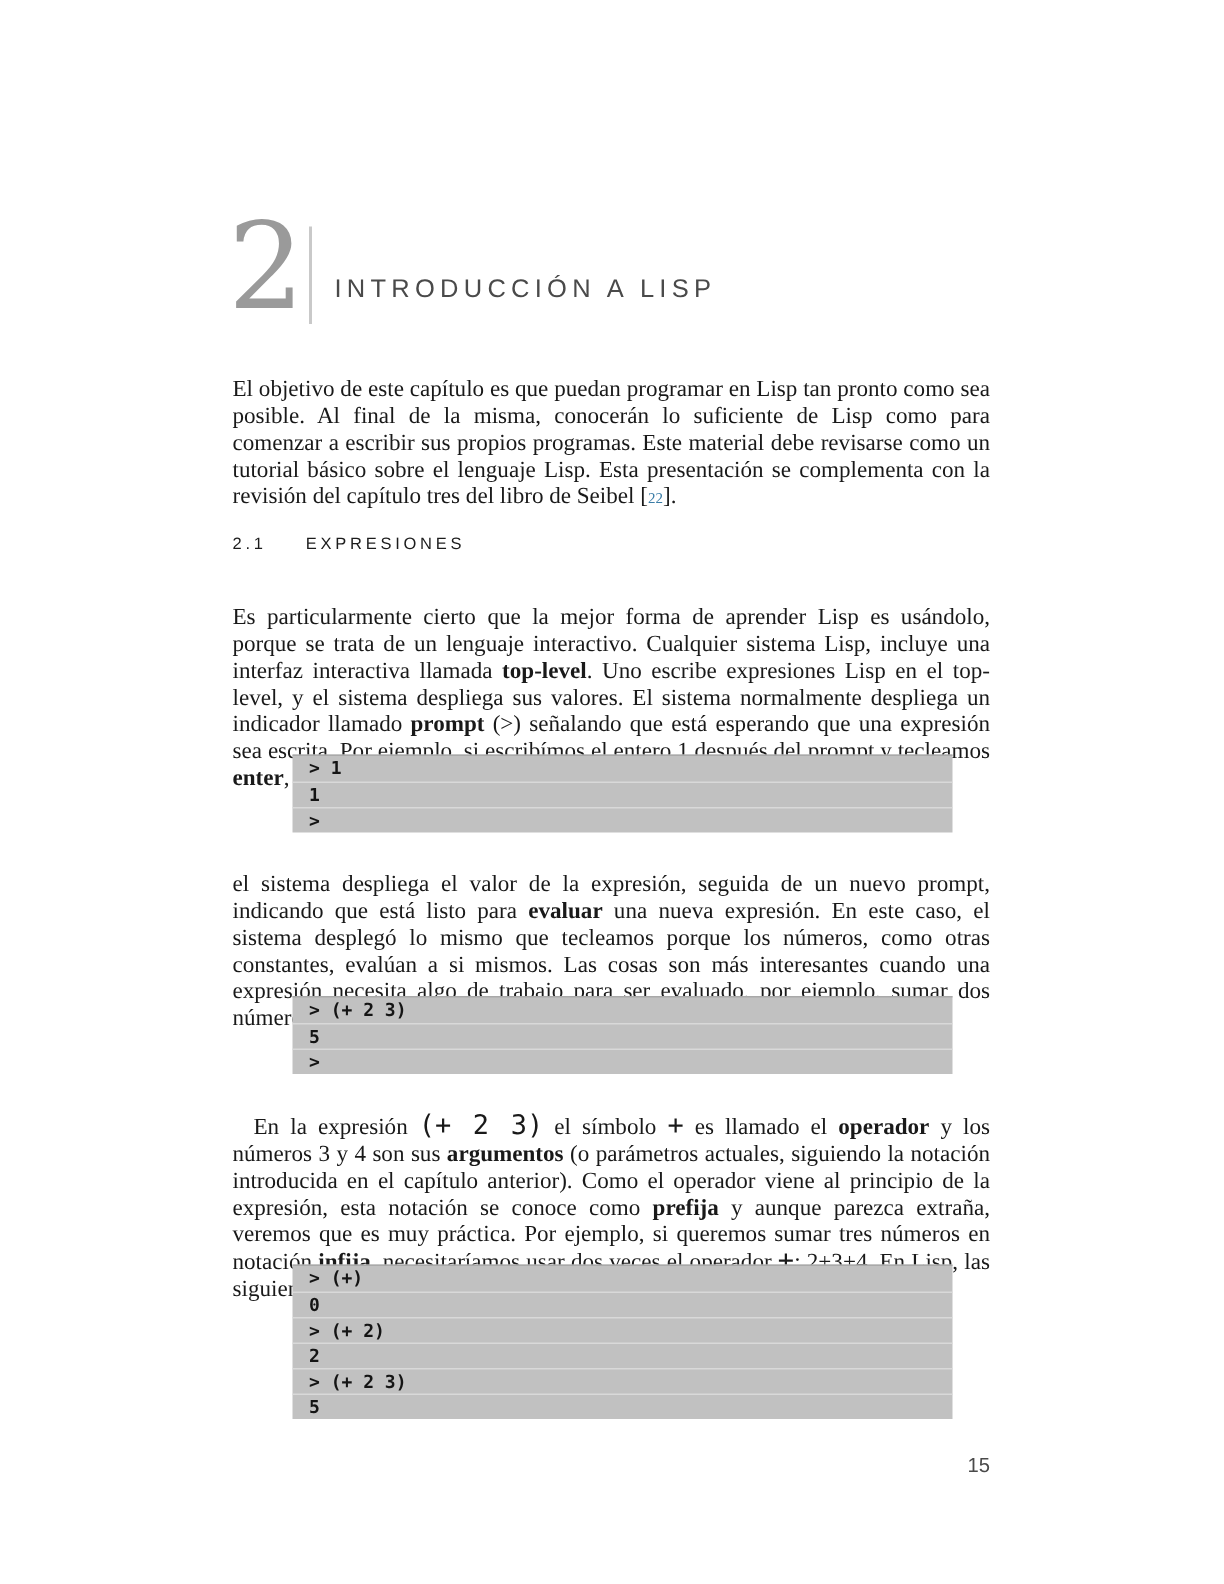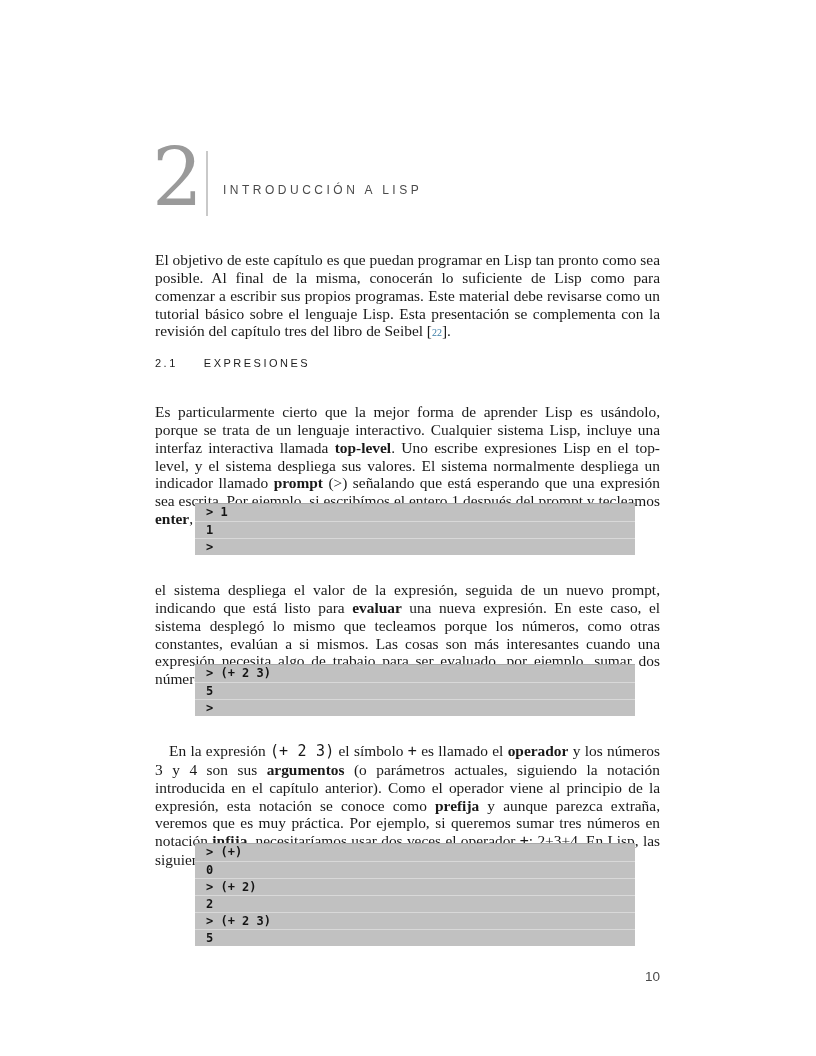--- a/index.html
+++ b/index.html
@@ -21,41 +21,41 @@
     color: #9a9a9a;
   }
   .chapter-divider {
     left: 206px; top: 151px;
     width: 2px; height: 65px;
     background: #c9c9c9;
   }
   .chapter-title {
     left: 223px; top: 183px;
     font-family: "Liberation Sans", sans-serif;
-    font-size: 12px; letter-spacing: 3.5px;
+    font-size: 17px; letter-spacing: 3.5px;
     color: #4a4a4a;
     white-space: nowrap;
   }
 
   
   .para {
     left: 155px; width: 505px;
     font-size: 15.4px; line-height: 17.7px;
     text-align: justify;
     hyphens: auto; -webkit-hyphens: auto;
   }
   .p1 { top: 236px; }
   .p2 { top: 388px; }
   .p3 { top: 566px; }
   .p4 { top: 727px; text-indent: 14px; }
 
   .seg-b { font-weight: bold; margin-top: 15px; }
   .seg-mono {
     font-family: "DejaVu Sans Mono", monospace;
-    font-size: 15px;
+    font-size: 18px;
   }
   .seg-cite {
     color: #3a7ca6;
     font-size: 10px;
   }
 
   
   .section-heading {
     left: 155px; top: 357px;
     font-family: "Liberation Sans", sans-serif;
@@ -127,13 +127,13 @@
 
 <div class="abs code-block cb3">
     <div class="code-line">&gt; (+)</div>
     <div class="code-line">0</div>
     <div class="code-line">&gt; (+ 2)</div>
     <div class="code-line">2</div>
     <div class="code-line">&gt; (+ 2 3)</div>
     <div class="code-line">5</div>
   </div>
 
-<div class="abs page-number">10</div>
+<div class="abs page-number">15</div>
 
 </body></html>

